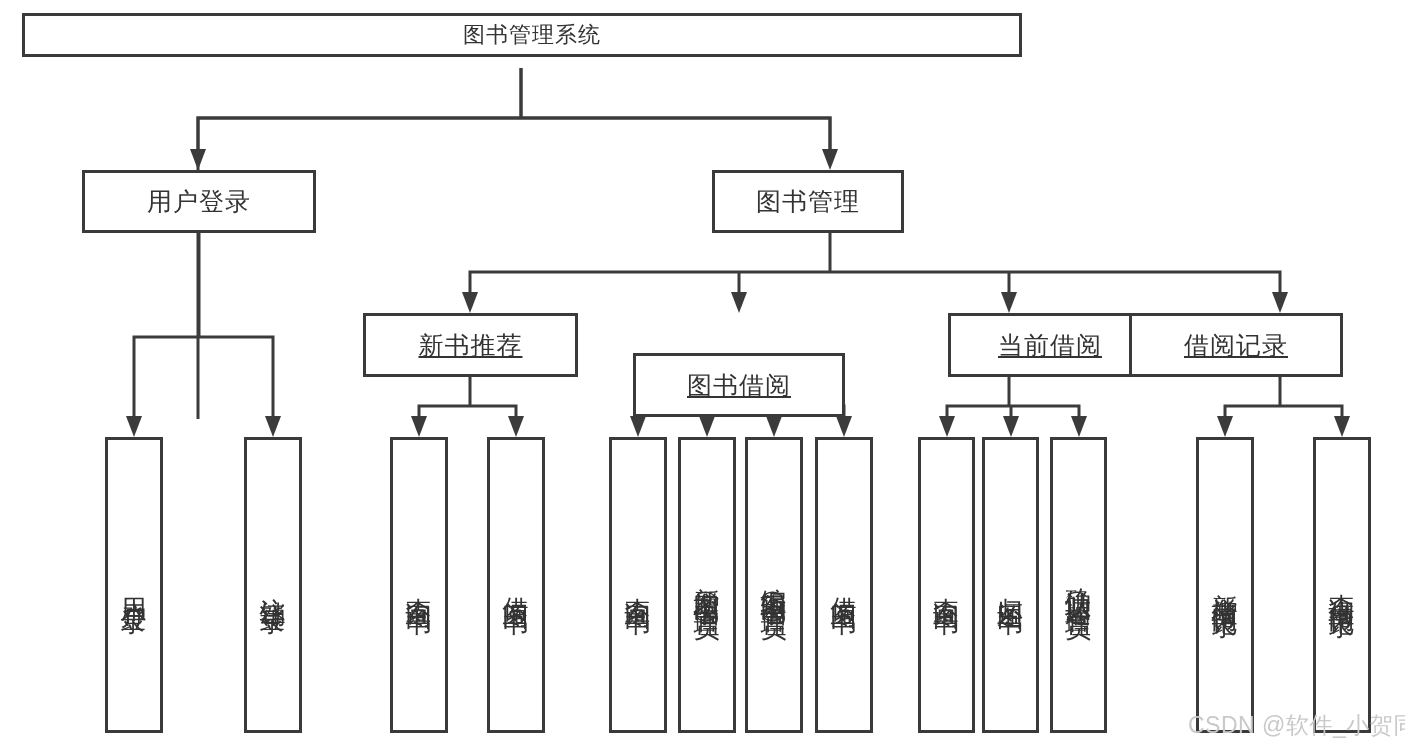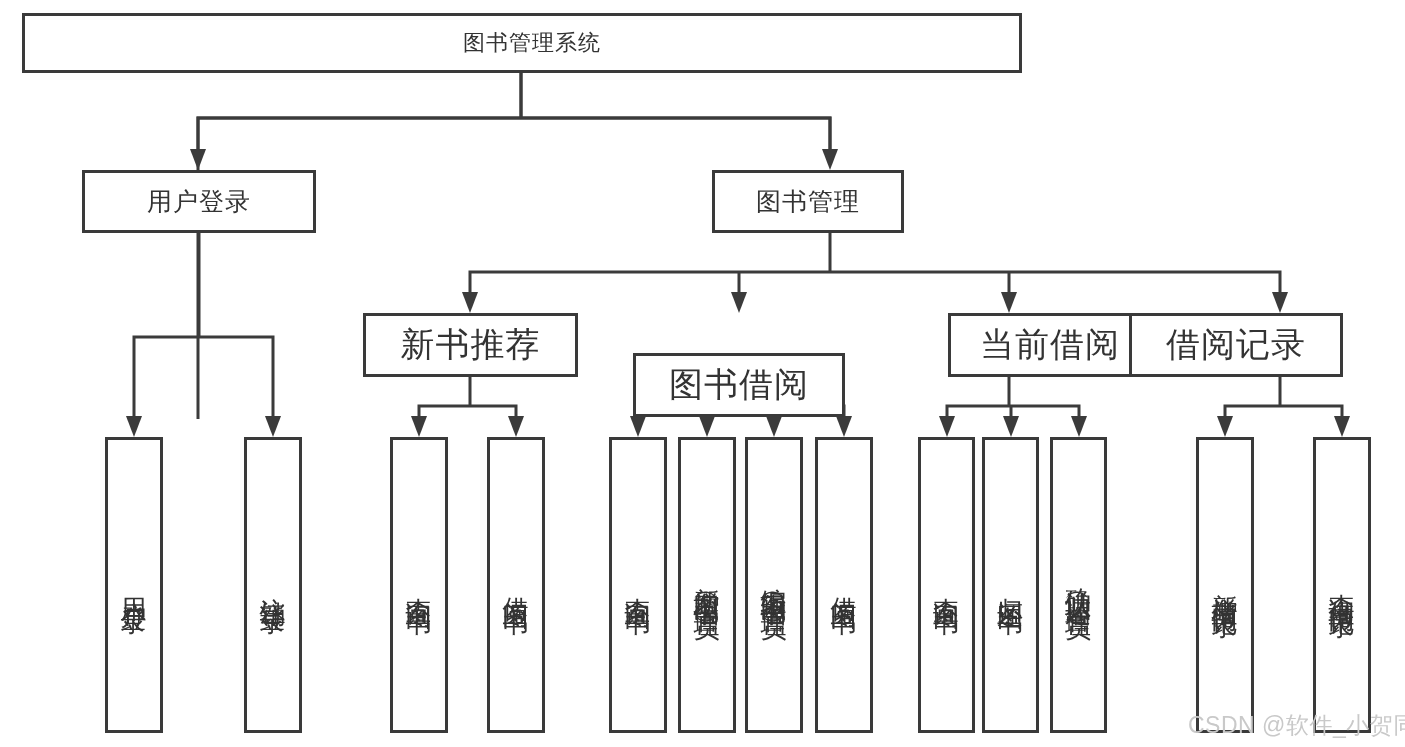--- a/index.html
+++ b/index.html
@@ -28,24 +28,24 @@
   }
   .box {
     position: absolute;
     box-sizing: border-box;
     border: 3px solid #3a3a3a;
     background: #ffffff;
     display: flex;
     align-items: center;
     justify-content: center;
   }
-  .root-box  { left: 22px;  top: 13px;  width: 1000px; height: 60px; padding-left: 20px; }
+  .root-box  { left: 22px;  top: 13px;  width: 1000px; height: 44px; padding-left: 20px; }
   .root-box .lbl { font-size: 22px; letter-spacing: 1px; }
   .branch-lbl { font-size: 25px; letter-spacing: 1px; }
-  .mid-lbl    { font-size: 34px; letter-spacing: 1px; }
+  .mid-lbl    { font-size: 25px; letter-spacing: 1px; text-decoration: underline; }
   .b-left  { left: 82px;  top: 170px; width: 234px; height: 63px; }
   .b-right { left: 712px; top: 170px; width: 192px; height: 63px; }
   .mid  { top: 313px; height: 64px; }
   .m1 { left: 363px;  width: 215px; }
   .m2 { left: 633px;  width: 212px; margin-top: 40px; }
   .m3 { left: 948px;  width: 204px; }
   .m4 { left: 1129px; width: 214px; }
   .leaf { top: 437px; height: 296px; width: 58px; }
   .leaf .v {
     writing-mode: vertical-rl;

